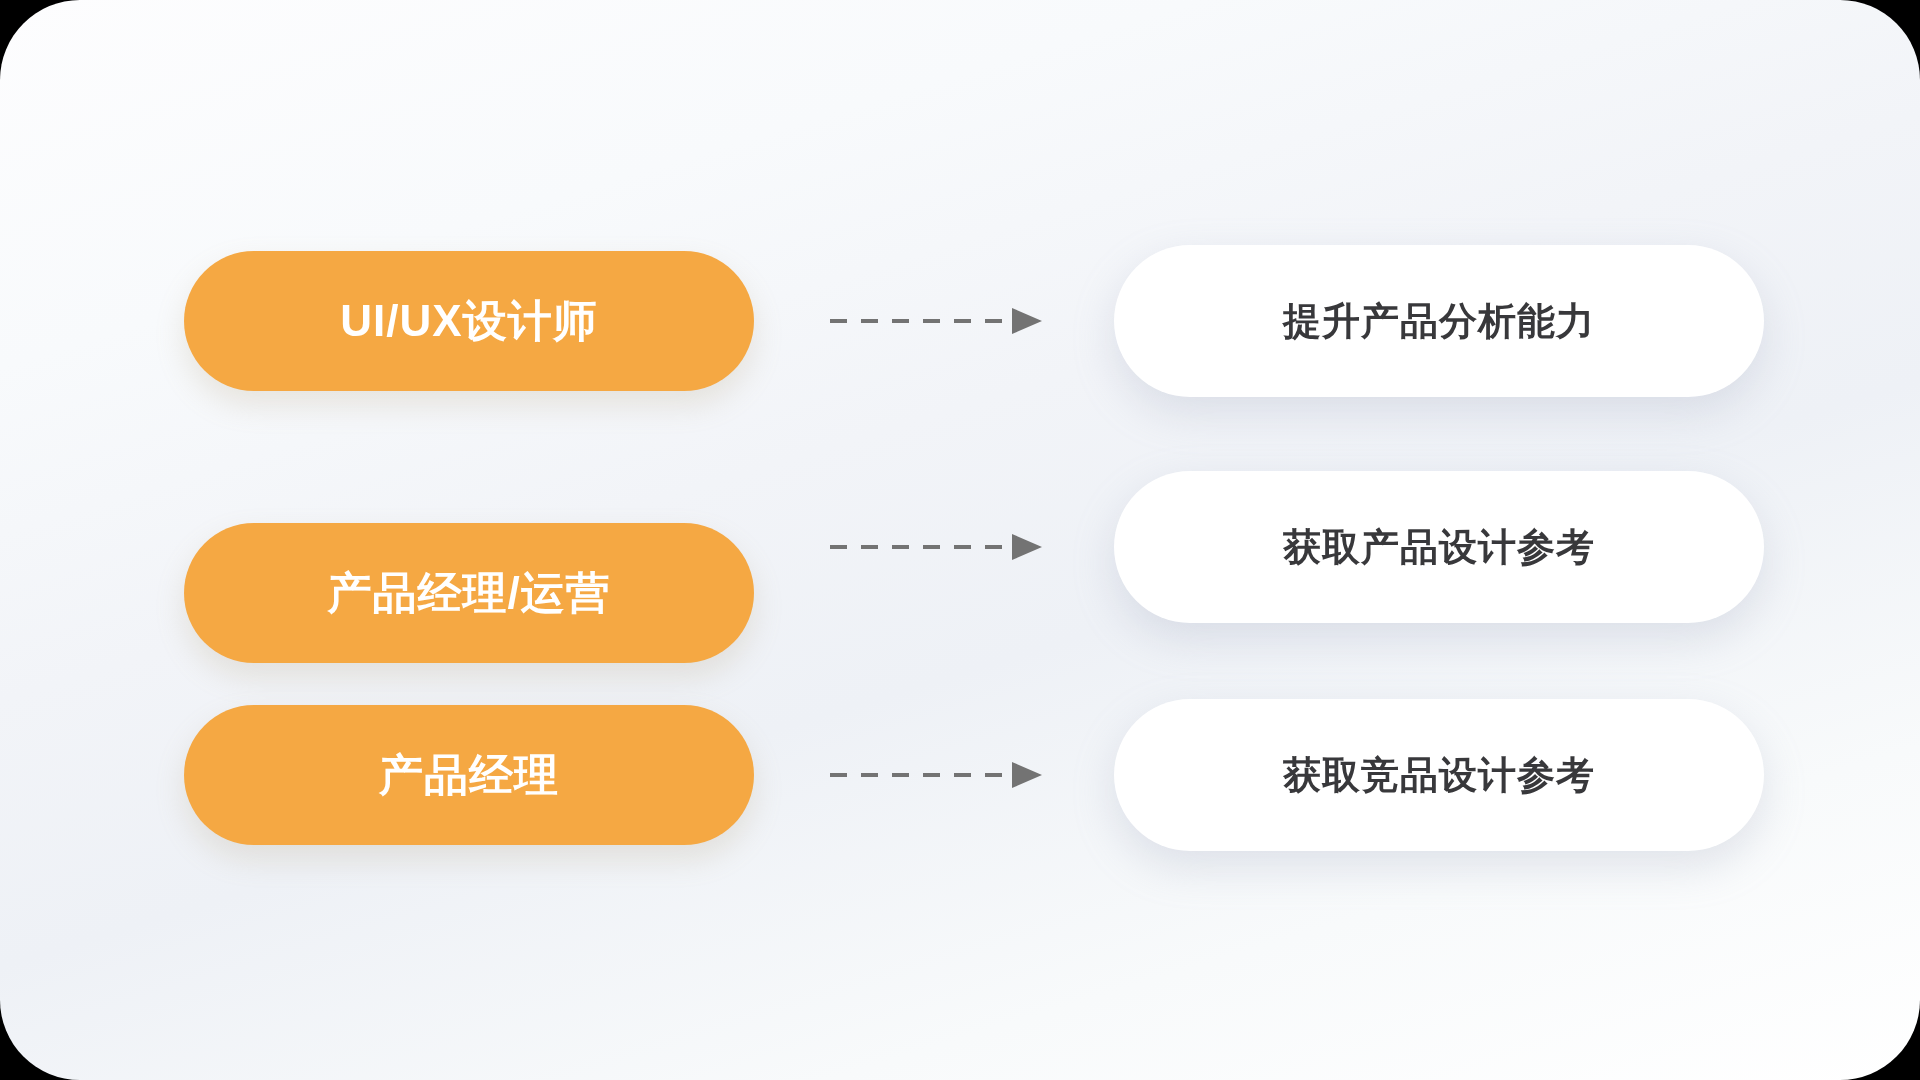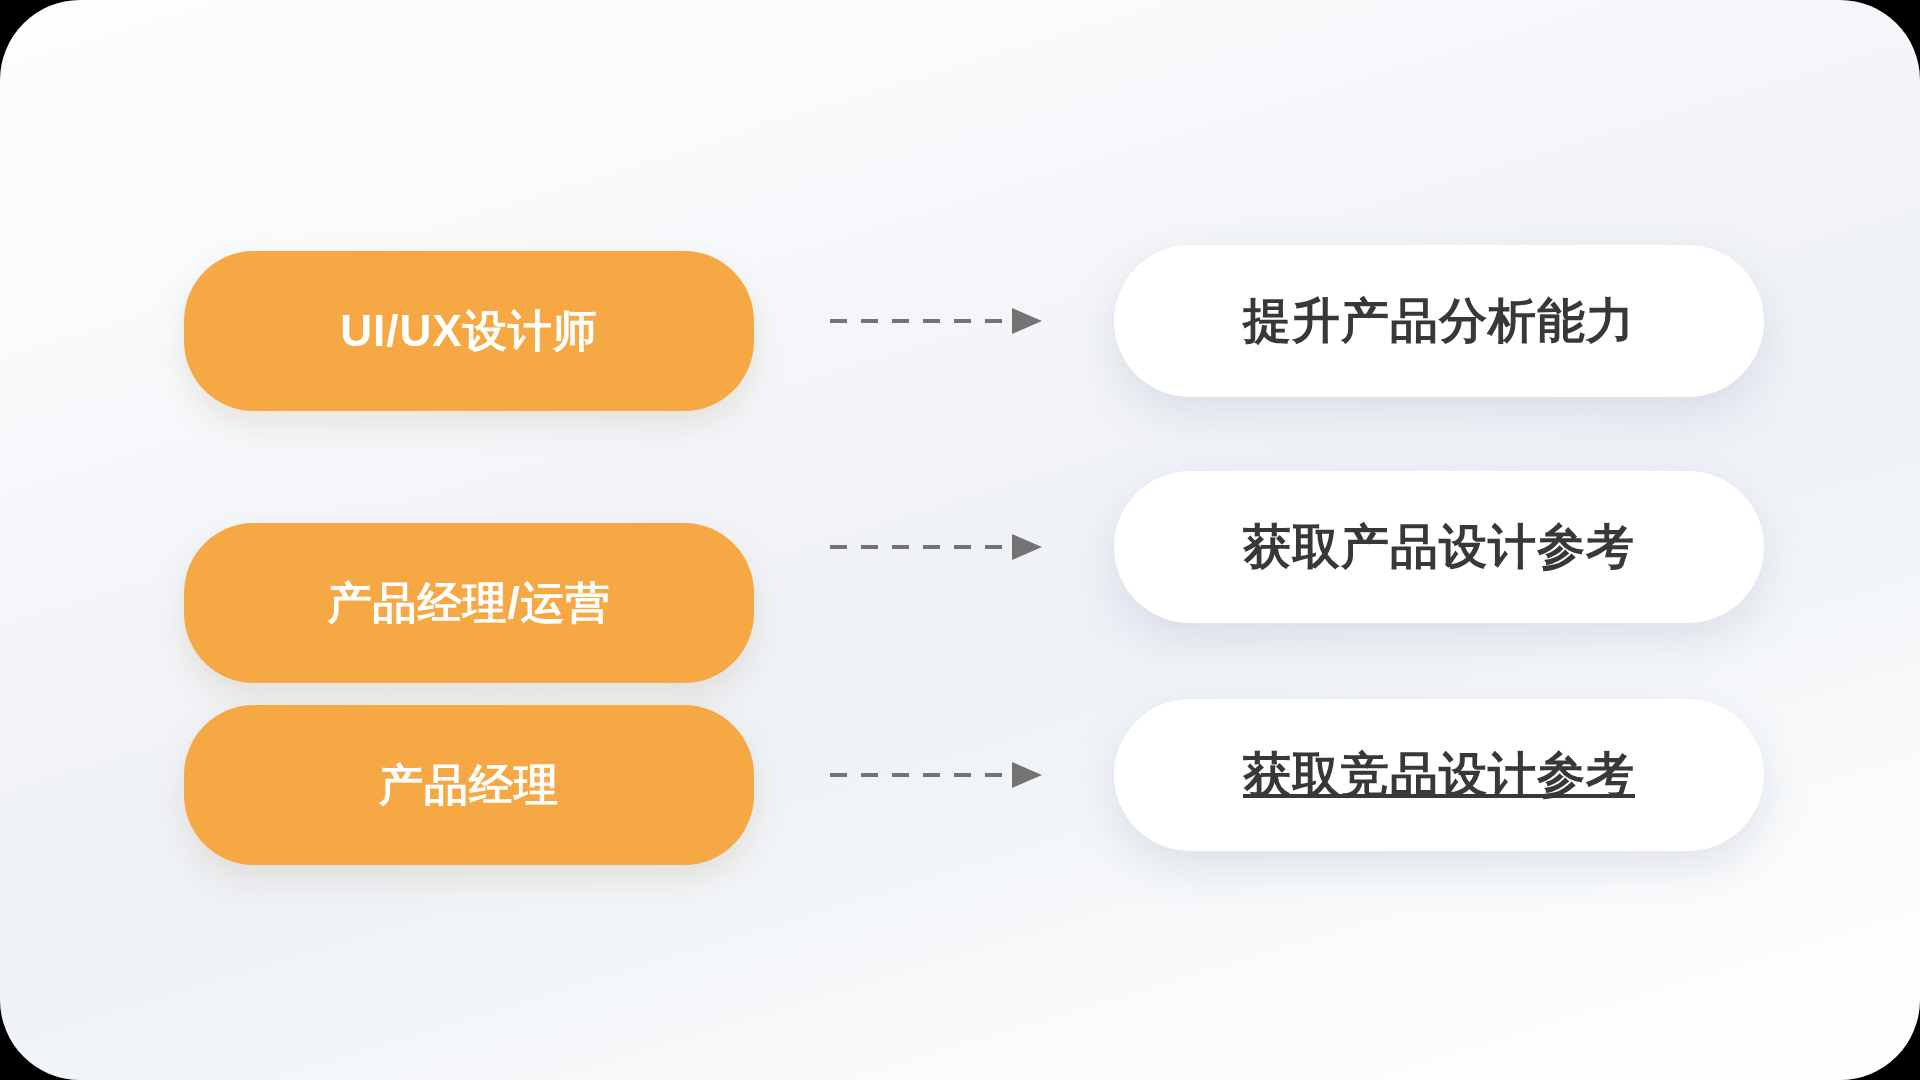--- a/index.html
+++ b/index.html
@@ -32,46 +32,46 @@
     overflow:hidden;
   }
   .pill{
     position:absolute;
     display:flex;align-items:center;justify-content:center;
     font-weight:700;
     letter-spacing:1px;
     white-space:nowrap;
   }
   .pill-source{
-    left:184px;width:570px;height:160px;
+    left:184px;width:570px;height:140px;
     border-radius:70px;
     background:var(--pill-orange);
     color:var(--source-text);
     font-size:44px;
     box-shadow:0 14px 30px rgba(170,150,110,0.20);
   }
   .pill-target{
     left:1114px;width:650px;height:152px;
     border-radius:76px;
     background:var(--pill-white);
     color:var(--target-text);
-    font-size:48px;
+    font-size:38px;
     box-shadow:0 16px 42px rgba(160,170,190,0.28);
   }
   .arrow{
     position:absolute;
     left:828px;width:216px;height:32px;
   }
   .arrow svg{display:block;width:100%;height:100%;}
   .arrow line{stroke:var(--arrow-gray);stroke-width:4;stroke-dasharray:17 14;}
   .arrow polygon{fill:var(--arrow-gray);}
   
   .r1 .pill-source{top:251px;} .r1 .pill-target{top:245px;} .r1 .arrow{top:305px;}
   .r2 .pill-source{top:477px;margin-top:46px;} .r2 .pill-target{top:471px;} .r2 .arrow{top:531px;}
-  .r3 .pill-source{top:705px;} .r3 .pill-target{top:699px;text-decoration:underline;} .r3 .arrow{top:759px;}
+  .r3 .pill-source{top:705px;} .r3 .pill-target{top:699px;} .r3 .arrow{top:759px;}
 </style>
 </head>
 <body>
 
 <div class="canvas">
 
   <div class="row r1">
     <div class="pill pill-source">UI/UX设计师</div>
     <div class="arrow">
       <svg viewBox="0 0 216 32" xmlns="http://www.w3.org/2000/svg">

